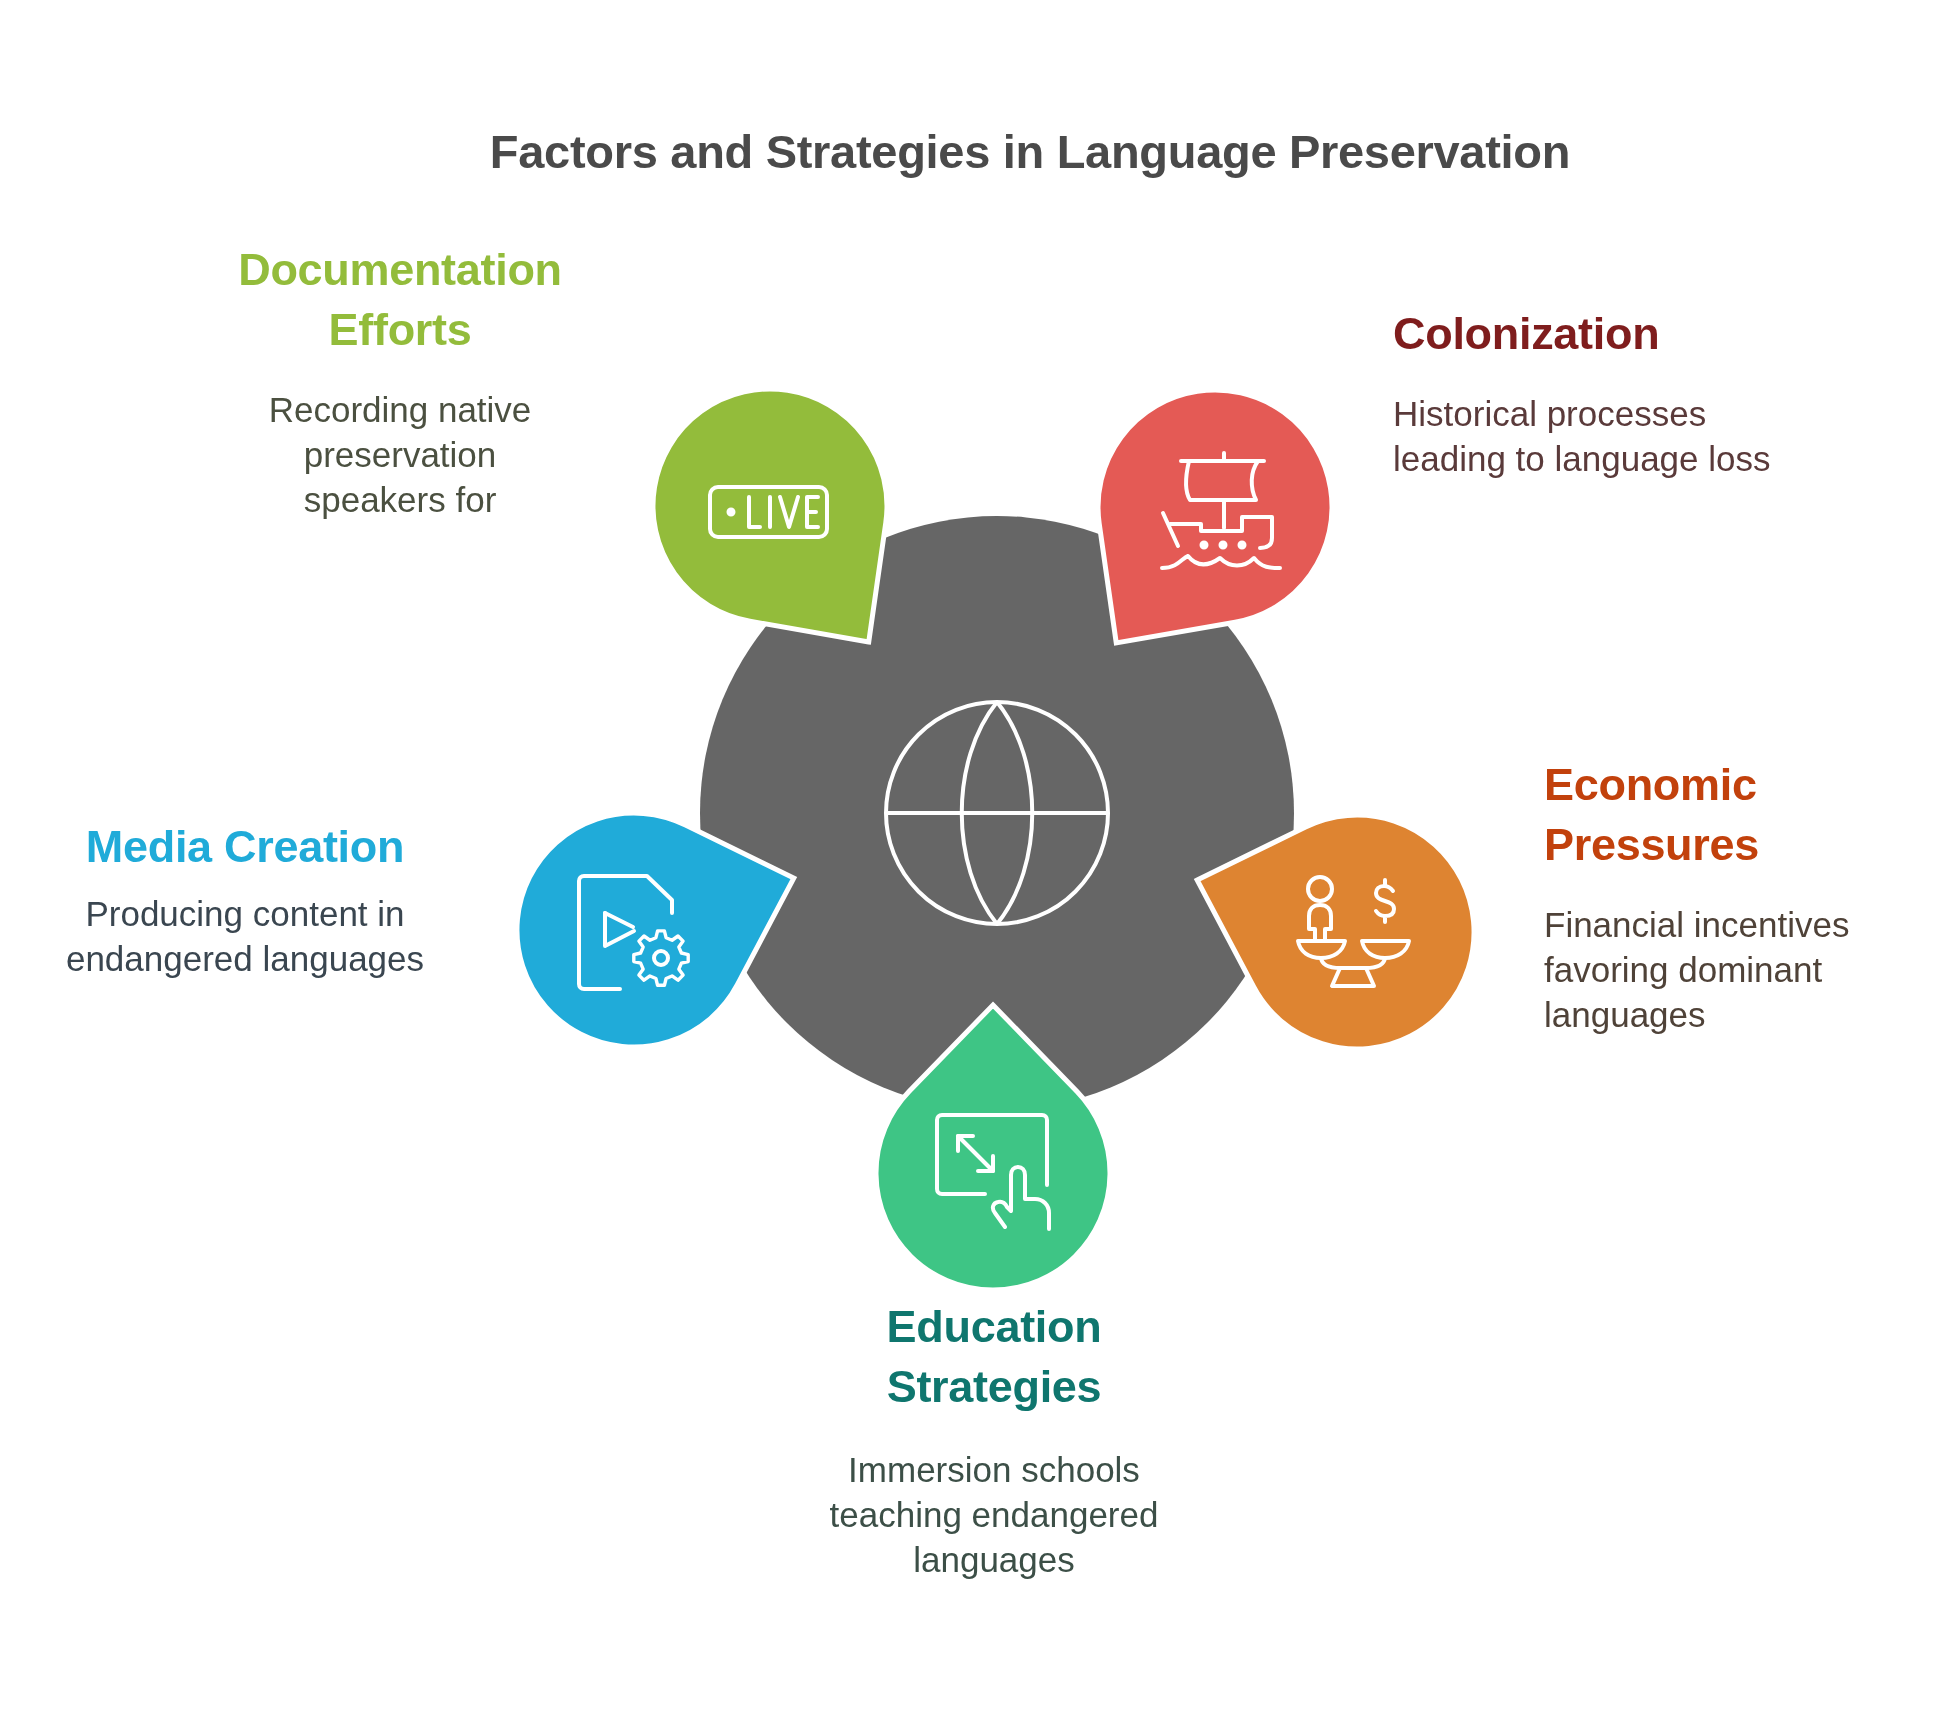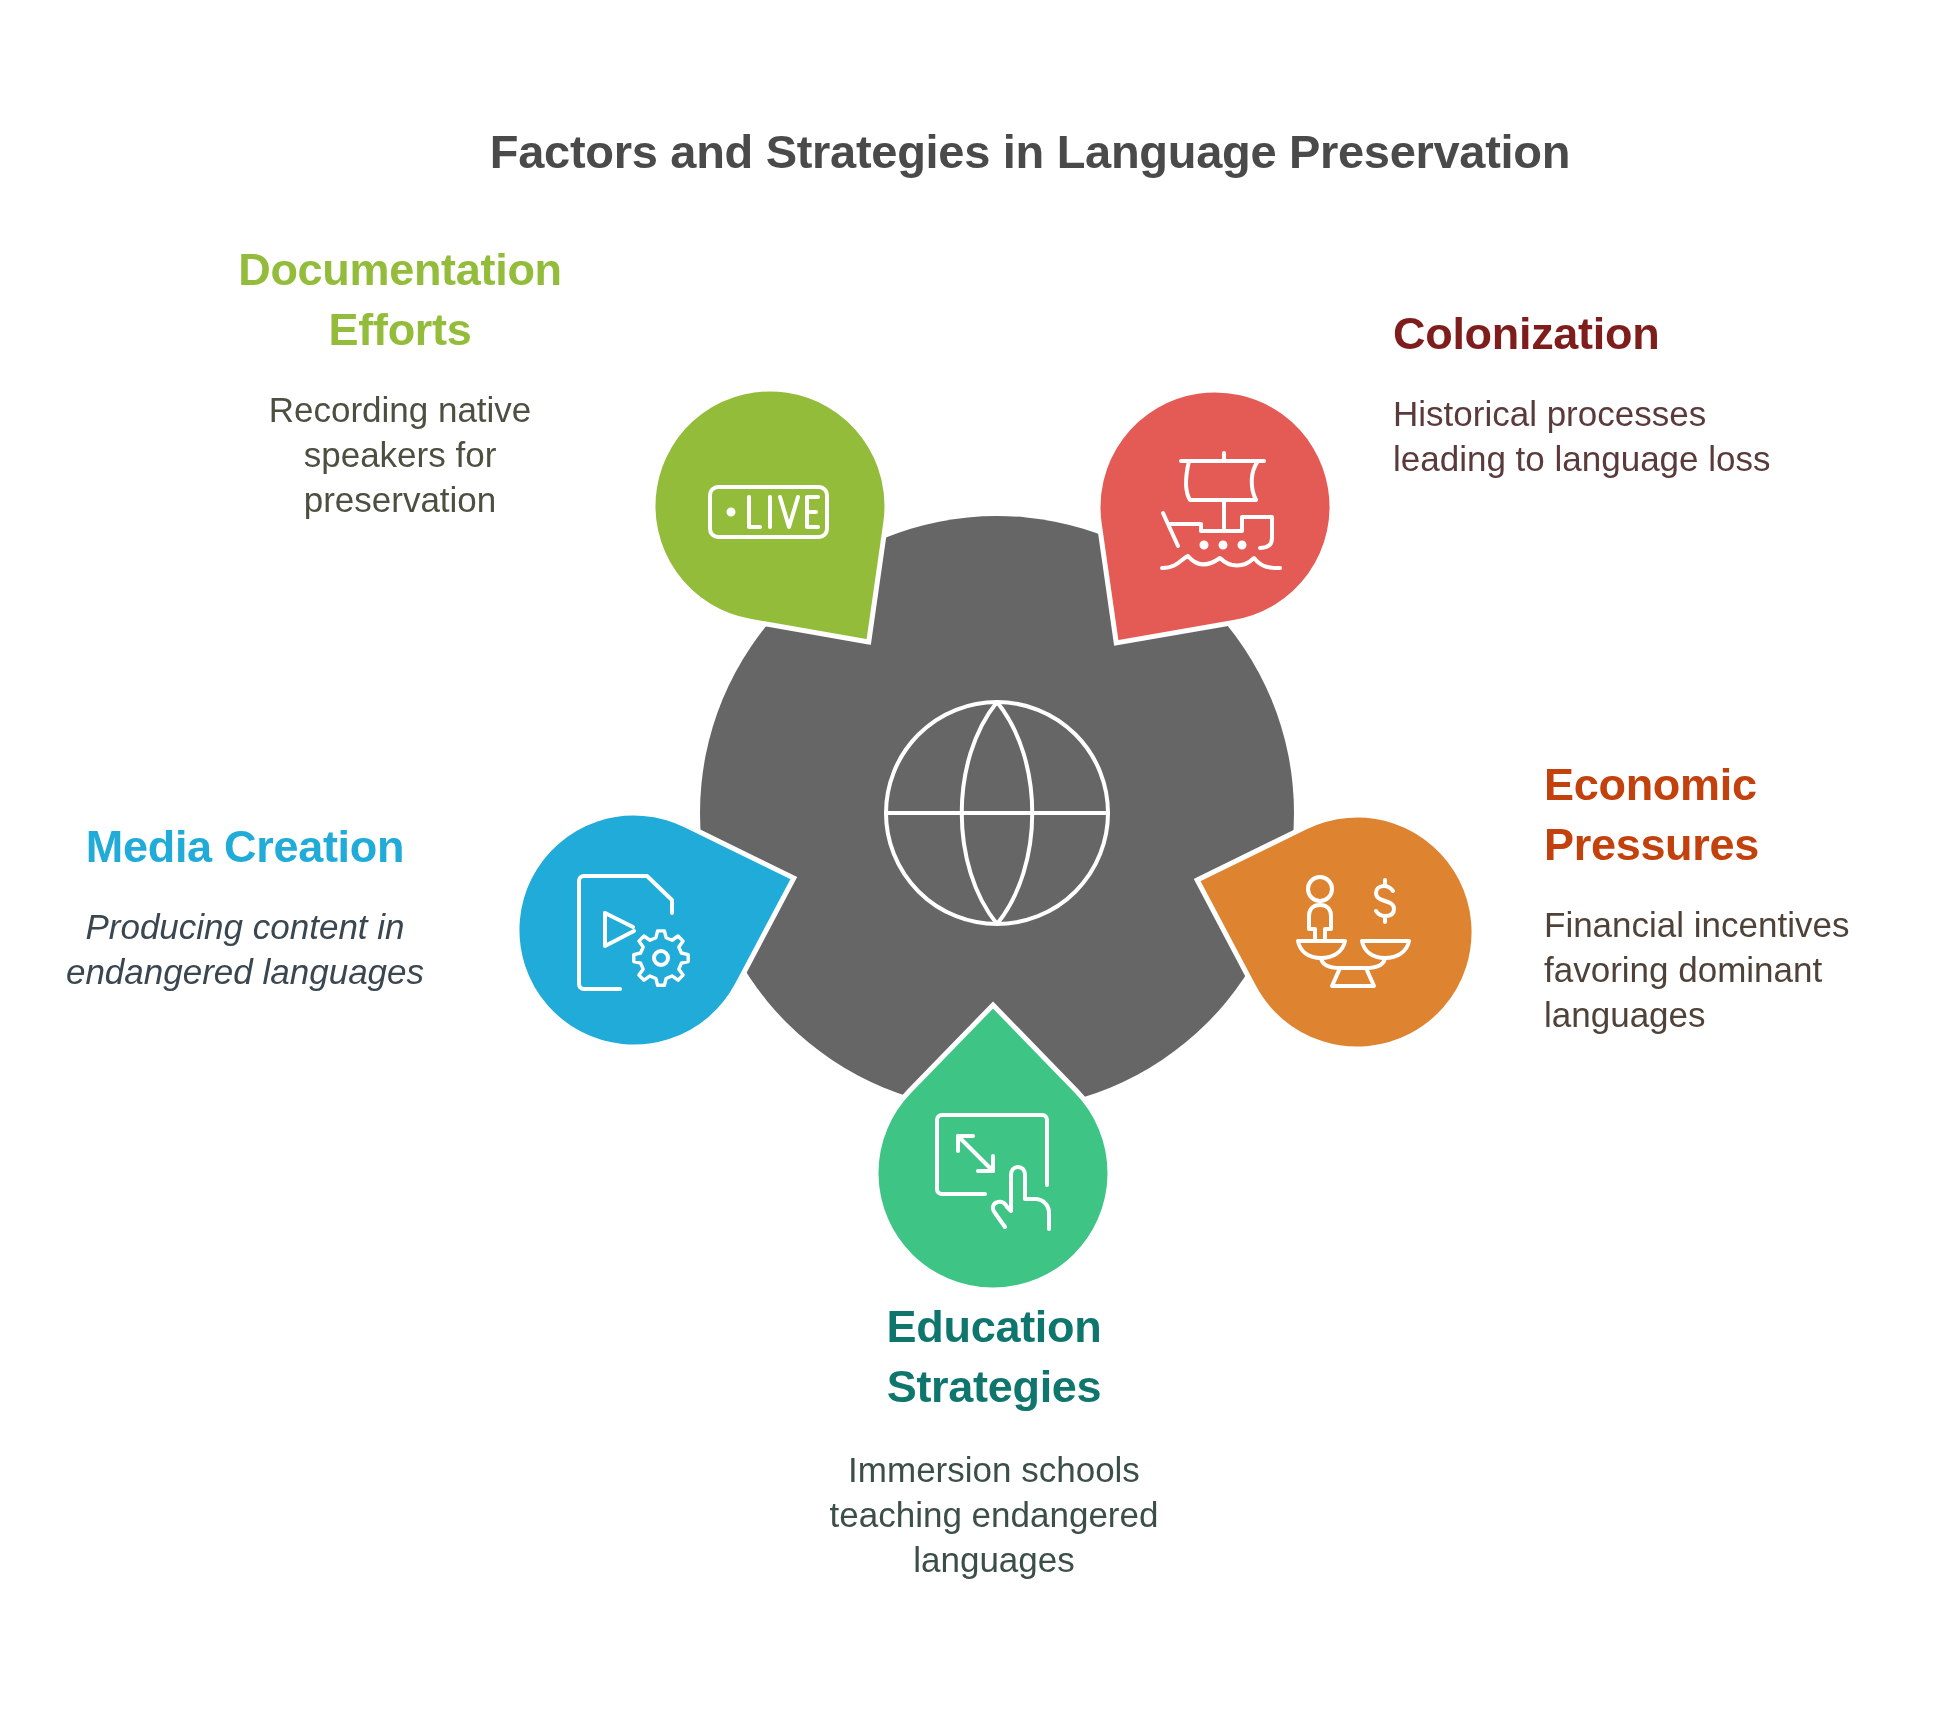--- a/index.html
+++ b/index.html
@@ -98,22 +98,22 @@
   </g>
 </svg>
 
 <div class="label right-align" style="left:200px; width:400px; top:240px;">
   <div class="heading" style="color:#93bc3b;">
     <div>Documentation</div>
     <div>Efforts</div>
   </div>
   <div class="desc" style="color:#4b5040; margin-top:27px;">
     <div>Recording native</div>
+    <div>preservation</div>
     <div>speakers for</div>
-    <div>preservation</div>
   </div>
 </div>
 
 <div class="label left-align" style="left:1393px; width:520px; top:304px;">
   <div class="heading" style="color:#7f1d1d;">
     <div>Colonization</div>
   </div>
   <div class="desc" style="color:#5a3a3a; margin-top:27px;">
     <div>Historical processes</div>
     <div>leading to language loss</div>
@@ -141,17 +141,17 @@
     <div>Immersion schools</div>
     <div>teaching endangered</div>
     <div>languages</div>
   </div>
 </div>
 
 <div class="label right-align" style="left:40px; width:410px; top:817px;">
   <div class="heading" style="color:#20abd9;">
     <div>Media Creation</div>
   </div>
-  <div class="desc" style="color:#3a4650; margin-top:27px;font-style:italic;">
+  <div class="desc" style="color:#3a4650; margin-top:14px;">
     <div>Producing content in</div>
     <div>endangered languages</div>
   </div>
 </div>
 
 </body></html>

